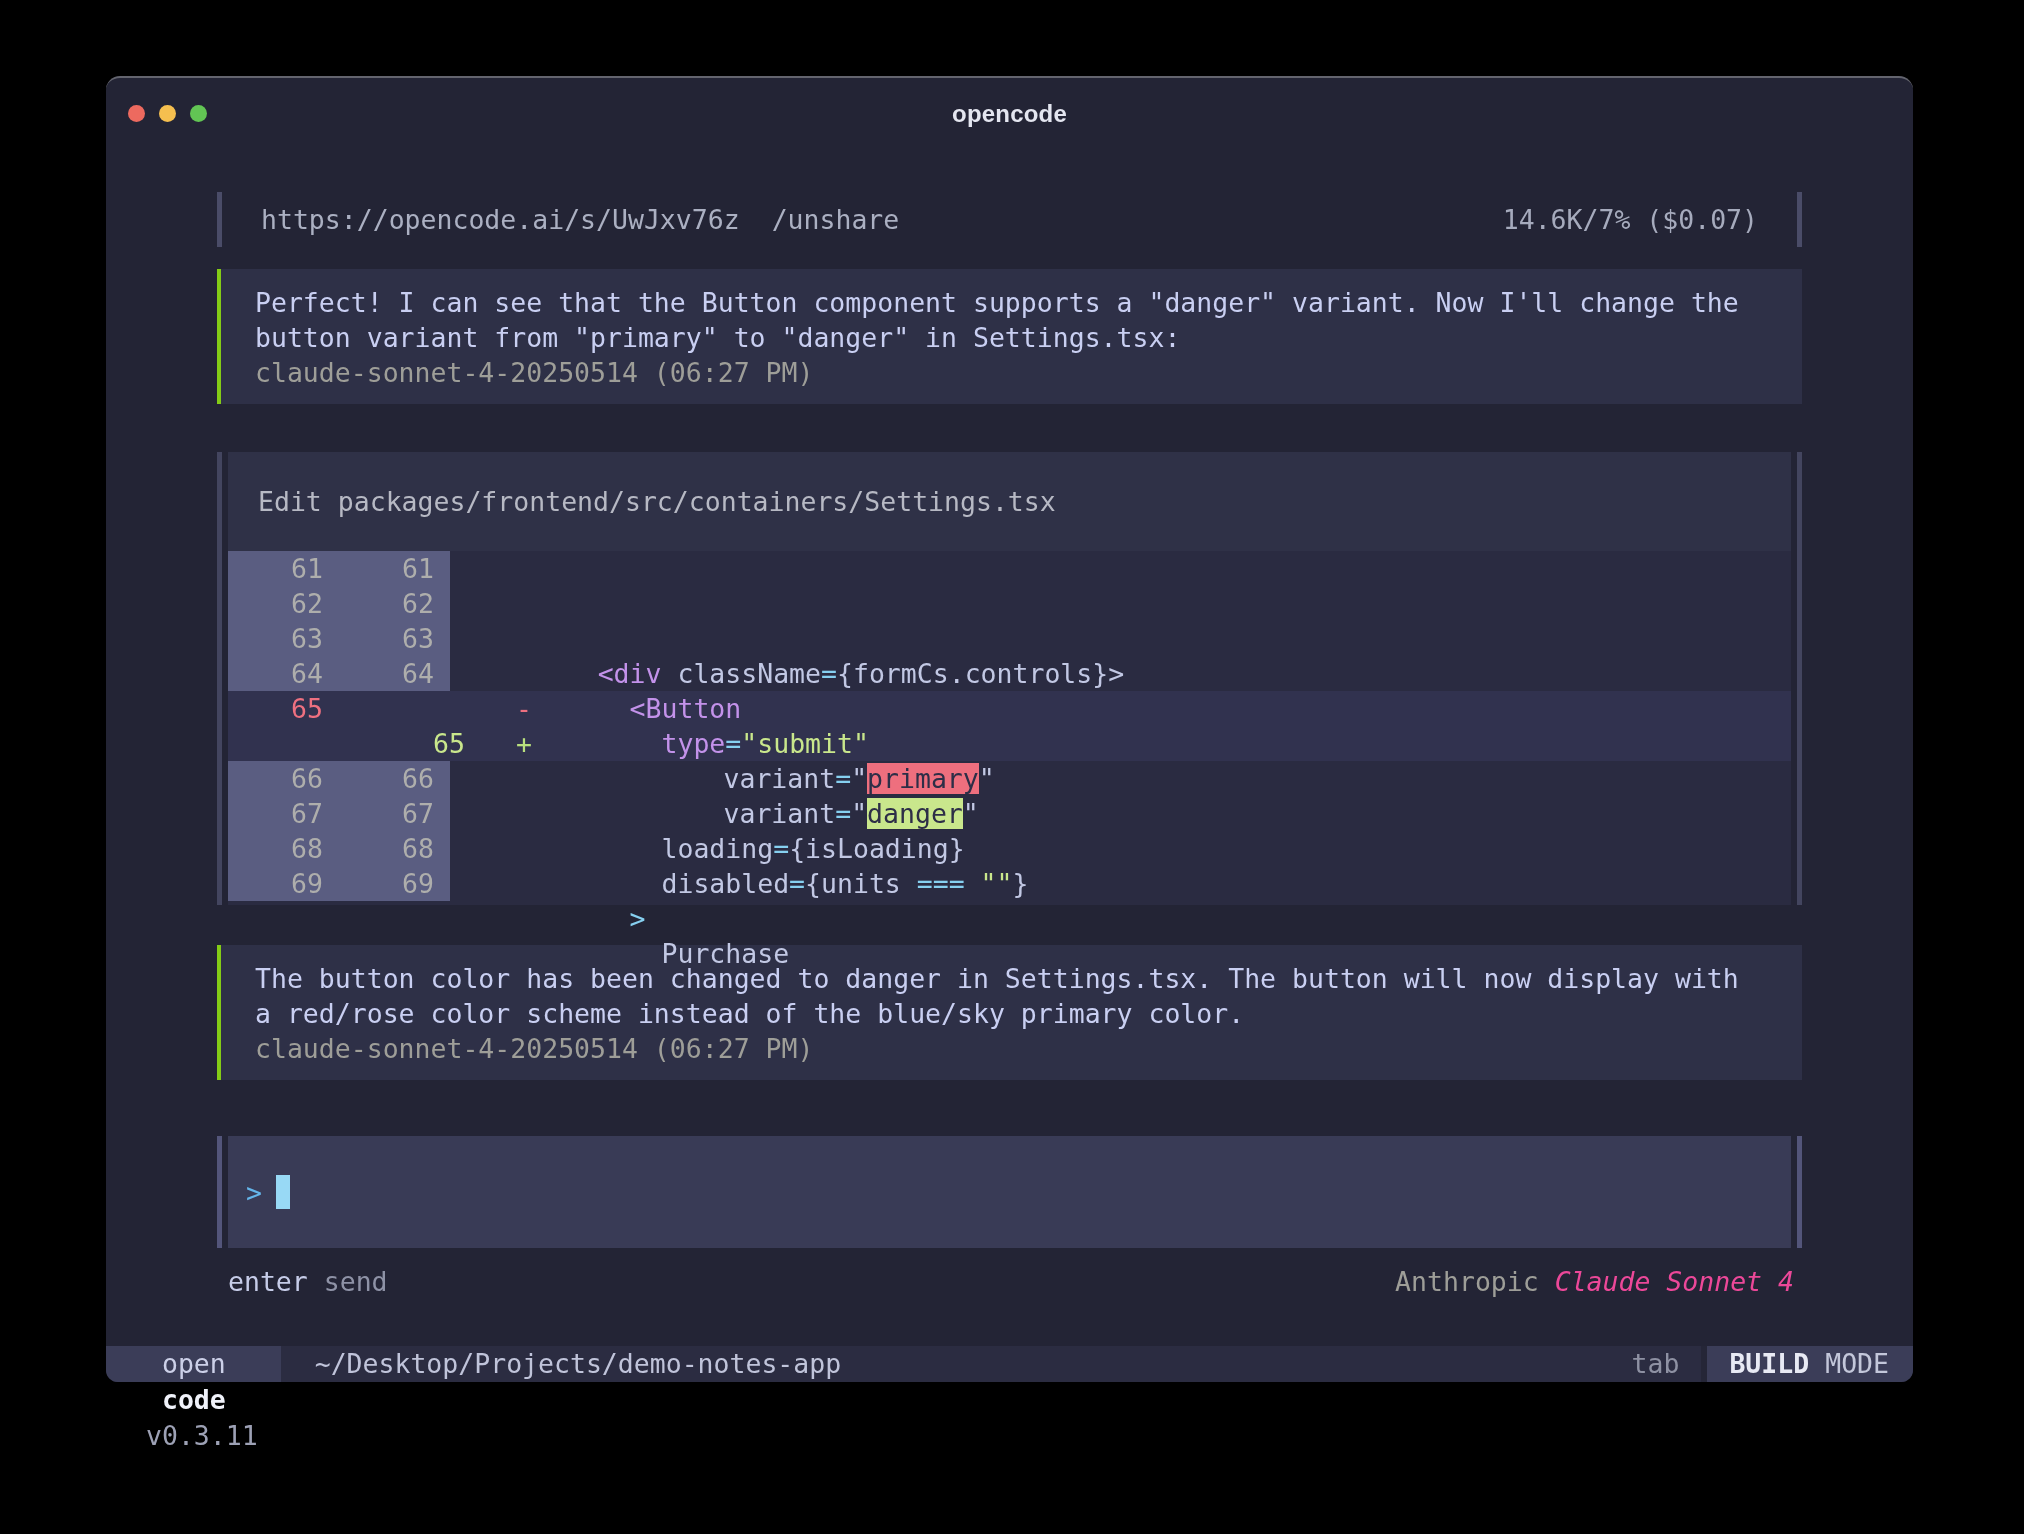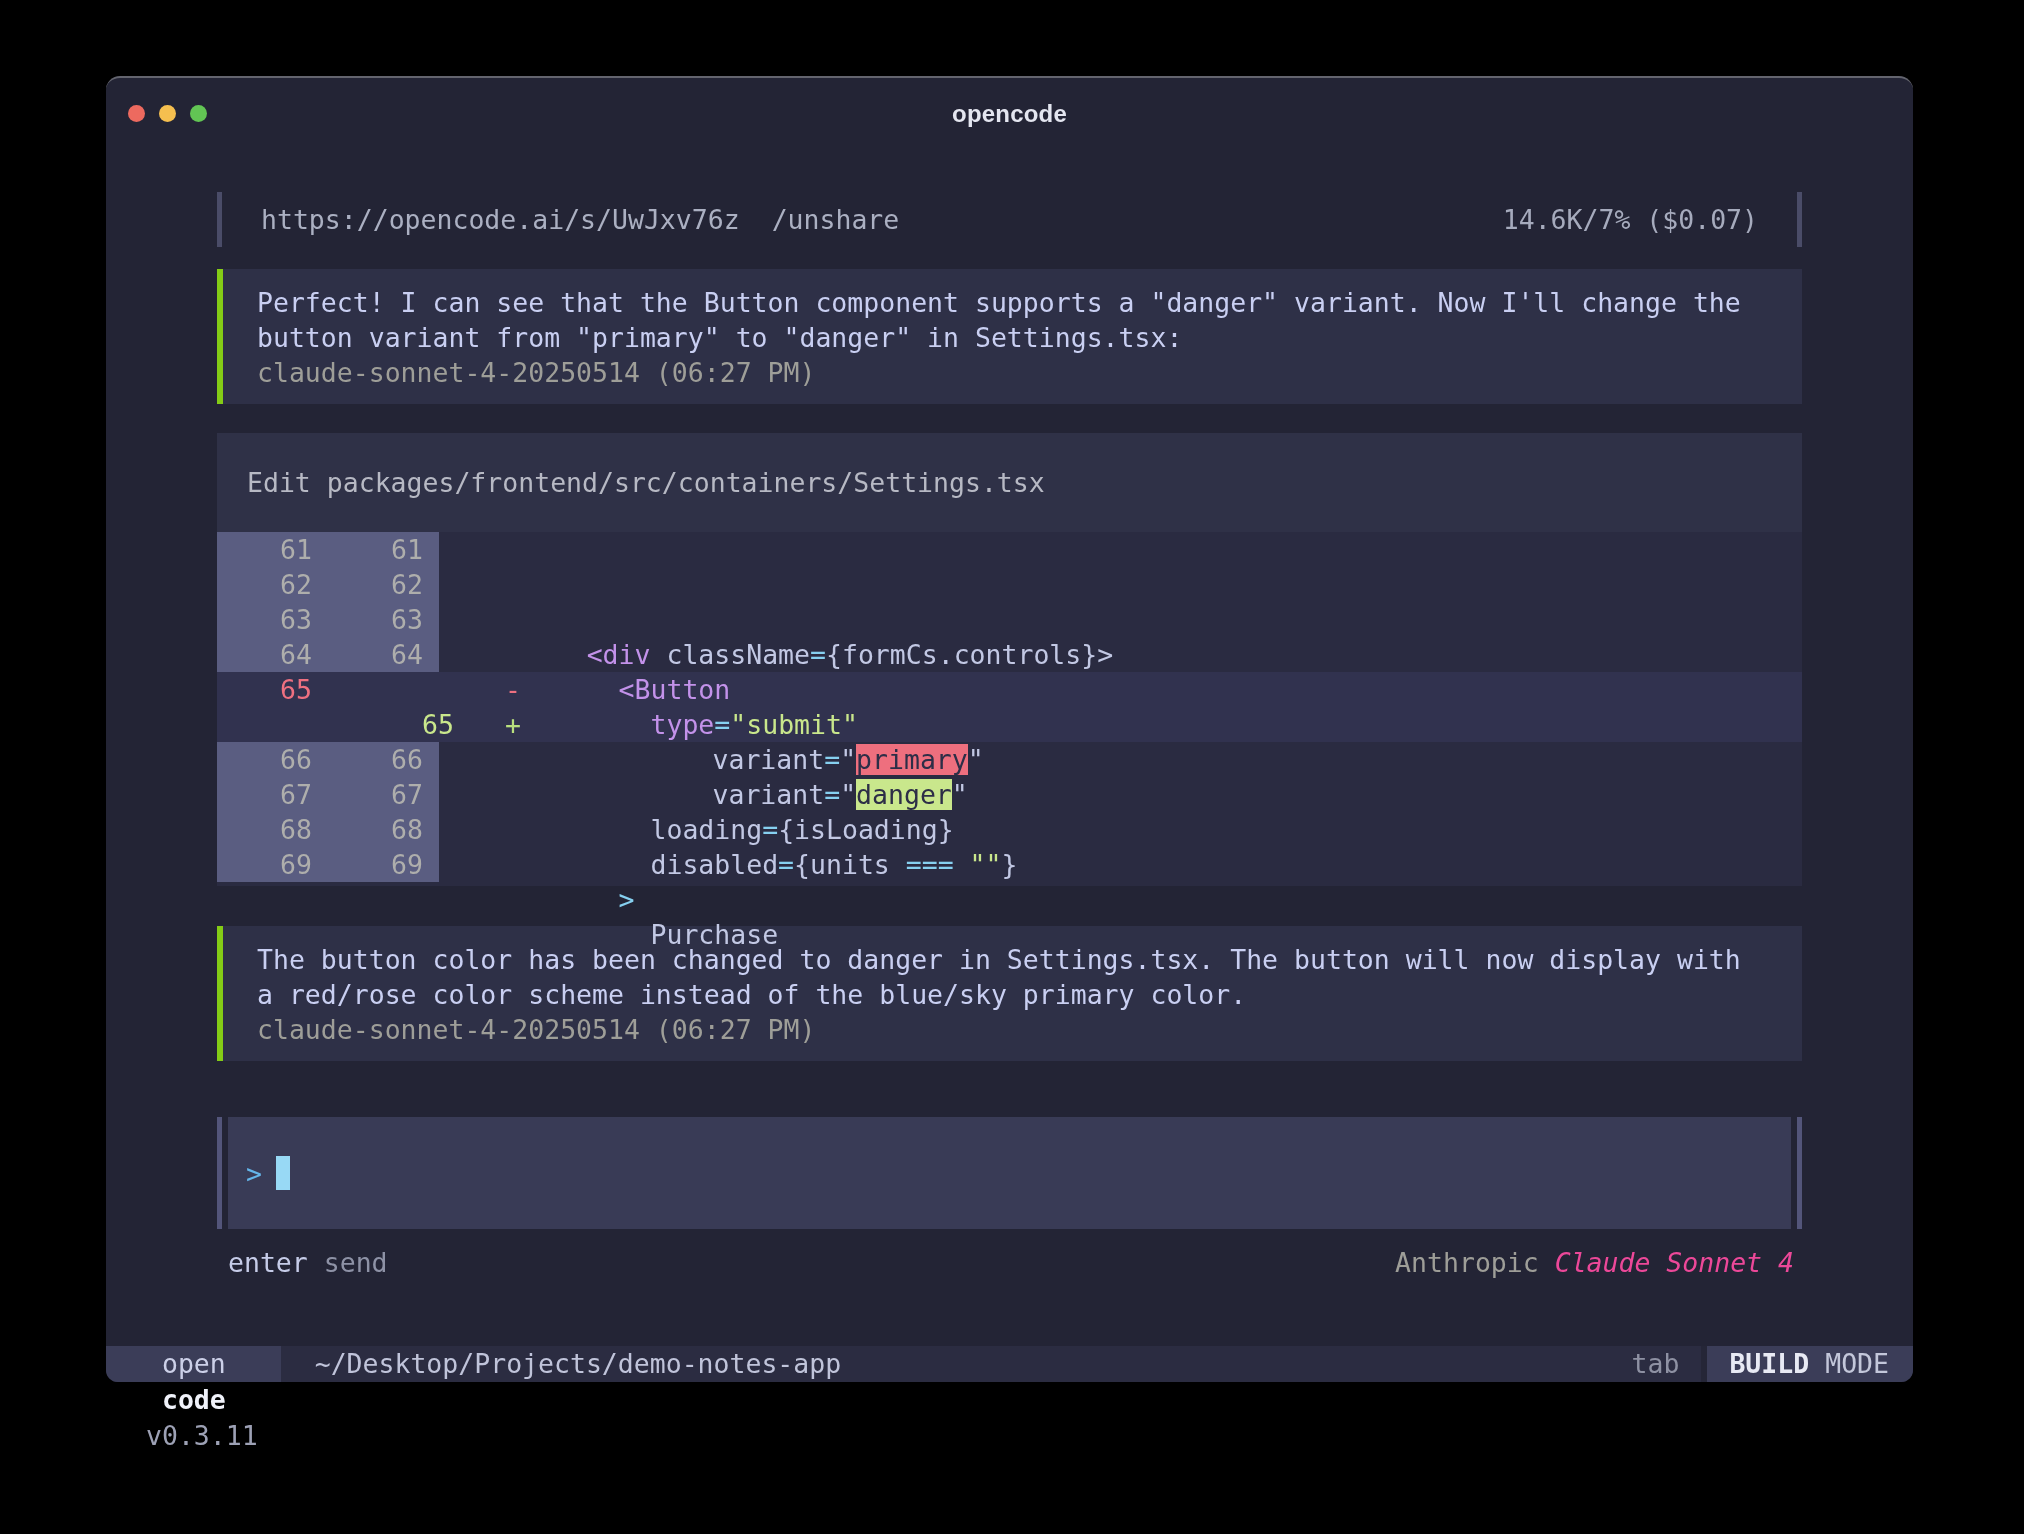--- a/index.html
+++ b/index.html
@@ -32,26 +32,26 @@
   
   .session-header{margin-top:44px;}
   .sh-inner{flex:1;padding:10px 33px;}
   .sh-title{font-weight:bold;color:#ced6f6;white-space:pre;}
   .sh-meta{display:flex;white-space:pre;}
   .sh-url{color:#abb0c2;}
   .sh-unshare{color:#abb0c2;margin-left:32px;}
   .sh-spacer{flex:1;}
   .sh-stats{color:#a6abbd;}
   
-  .msg{margin-top:22px;background:#2e3047;border-left:6px solid #84cc16;padding:16px 38px 14px 34px;}
+  .msg{margin-top:22px;background:#2e3047;border-left:4px solid #84cc16;padding:16px 38px 14px 34px;}
   .msg.second{margin-top:40px;}
   .msg-line{white-space:pre;color:#c9cff2;}
   .msg-meta{white-space:pre;color:#9e9e98;}
   
-  .edit-block{margin-top:29px;flex-direction:column;}
+  .edit-block{margin-top:48px;}
   .edit-rail{width:5px;background:#43455f;flex:0 0 auto;}
   .edit-main{flex:1;display:flex;flex-direction:column;}
   .edit-header{background:#2f3147;padding:32px 30px;color:#b7b9c4;white-space:pre;}
   .diff{background:#2a2b41;padding-bottom:4px;}
   .drow{display:flex;height:35px;line-height:35px;}
   .g-old,.g-new{flex:0 0 111px;box-sizing:border-box;text-align:right;padding-right:16px;color:#aeaeac;white-space:pre;}
   .drow.ctx .g-old,.drow.ctx .g-new{background:#5a5d81;}
   .drow.del,.drow.add{background:#31324f;gap:31px;}
   .drow.del .g-old{color:#ee7080;}
   .drow.add .g-new{color:#c9e78c;}

